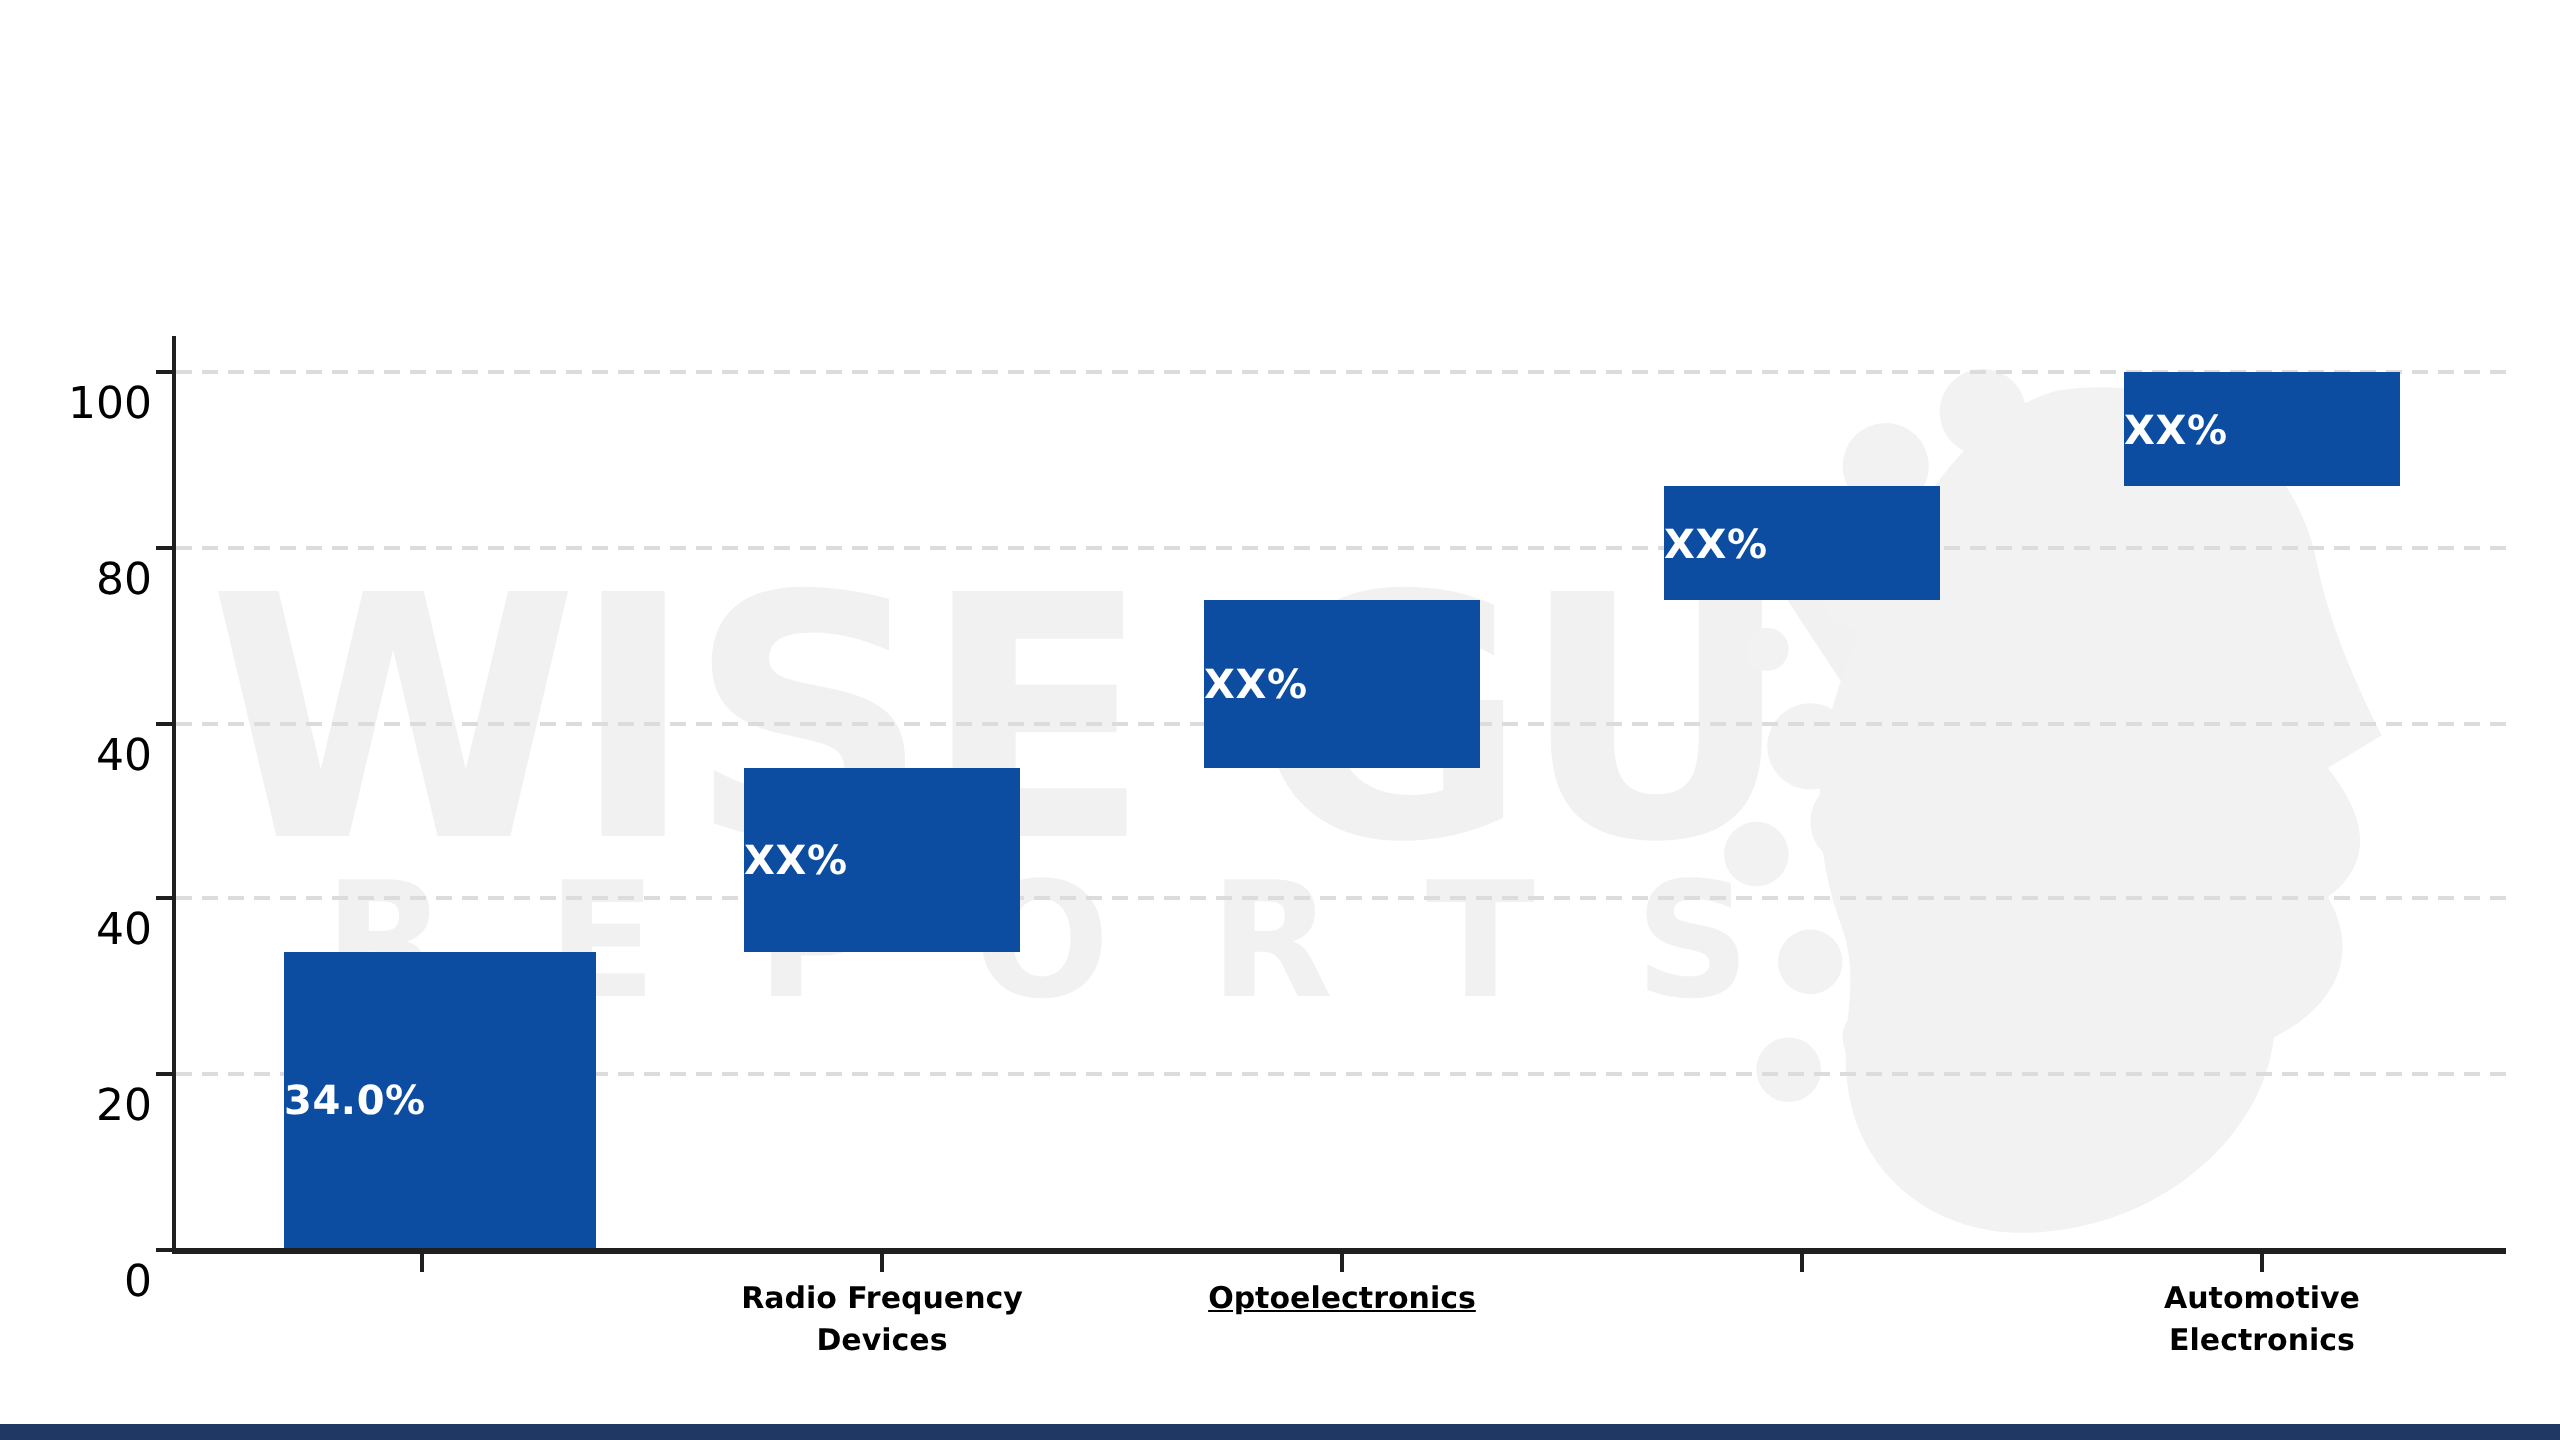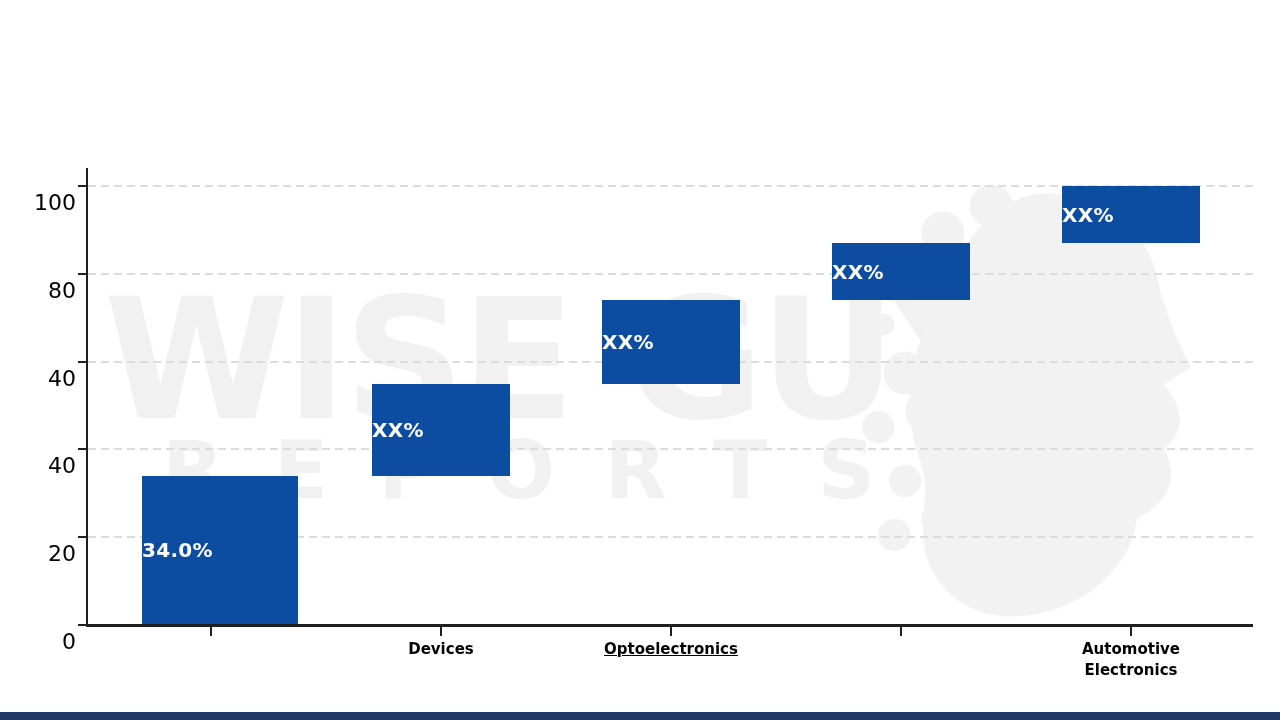--- a/index.html
+++ b/index.html
@@ -119,20 +119,21 @@
       <div class="ytick-label" style="top: 173px;">100</div>
       <div class="bar" style="left: 142px; top: 475.74px; width: 156px; height: 149.26px;">
         <span class="bar-label">34.0%</span>
       </div>
       <div class="xtick-mark" style="left: 210px;"></div>
       <div class="bar" style="left: 372px; top: 383.55px; width: 138px; height: 92.19px;">
         <span class="bar-label">XX%</span>
       </div>
       <div class="xtick-mark" style="left: 440px;"></div>
       <div class="xlabel" style="left: 326px;">
+        <div>Radio Frequency</div>
         <div>Devices</div>
       </div>
       <div class="bar" style="left: 602px; top: 300.14px; width: 138px; height: 83.41px;">
         <span class="bar-label">XX%</span>
       </div>
       <div class="xtick-mark" style="left: 670px;"></div>
       <div class="xlabel" style="left: 556px; text-decoration: underline;">
         <div>Optoelectronics</div>
       </div>
       <div class="bar" style="left: 832px; top: 243.07px; width: 138px; height: 57.07px;">

